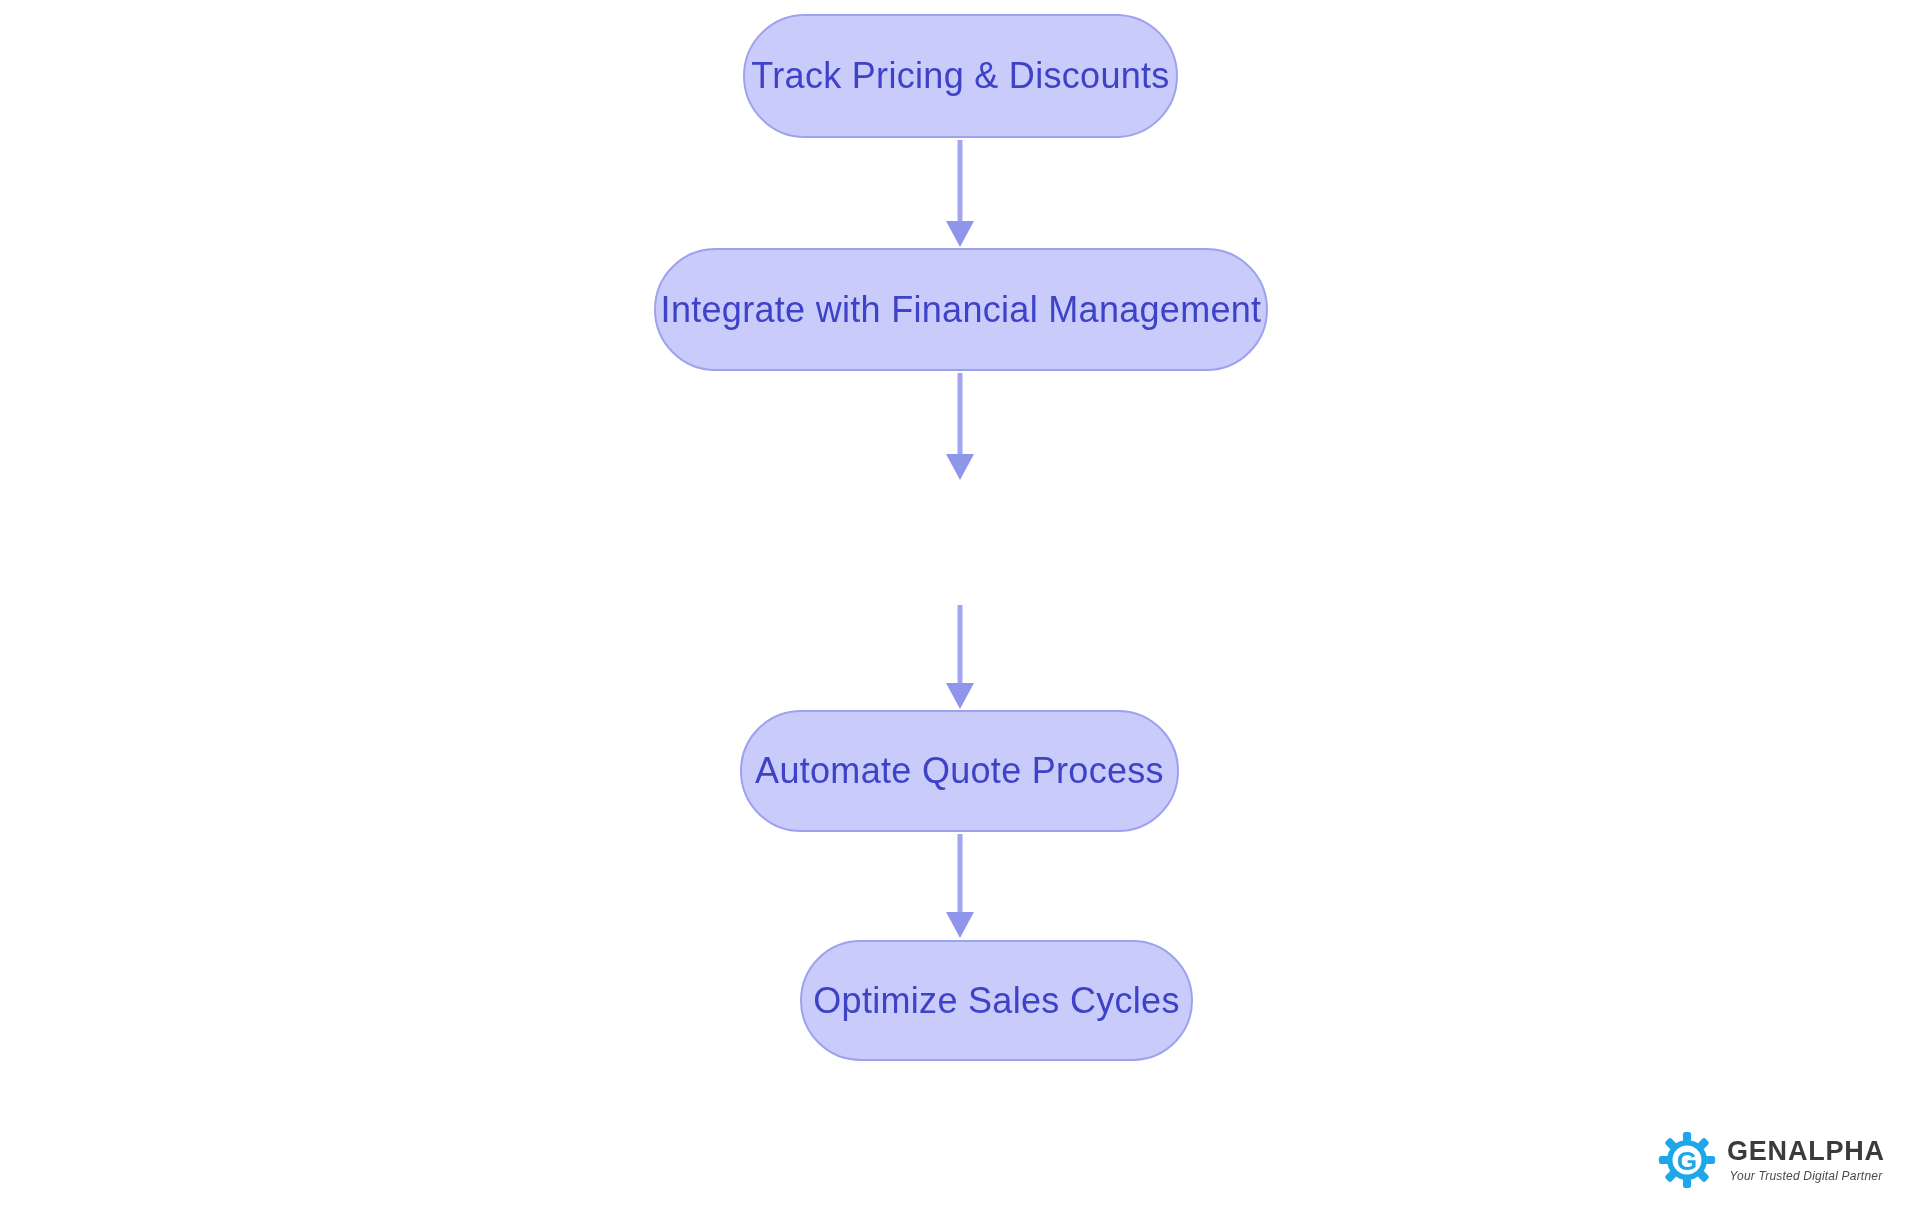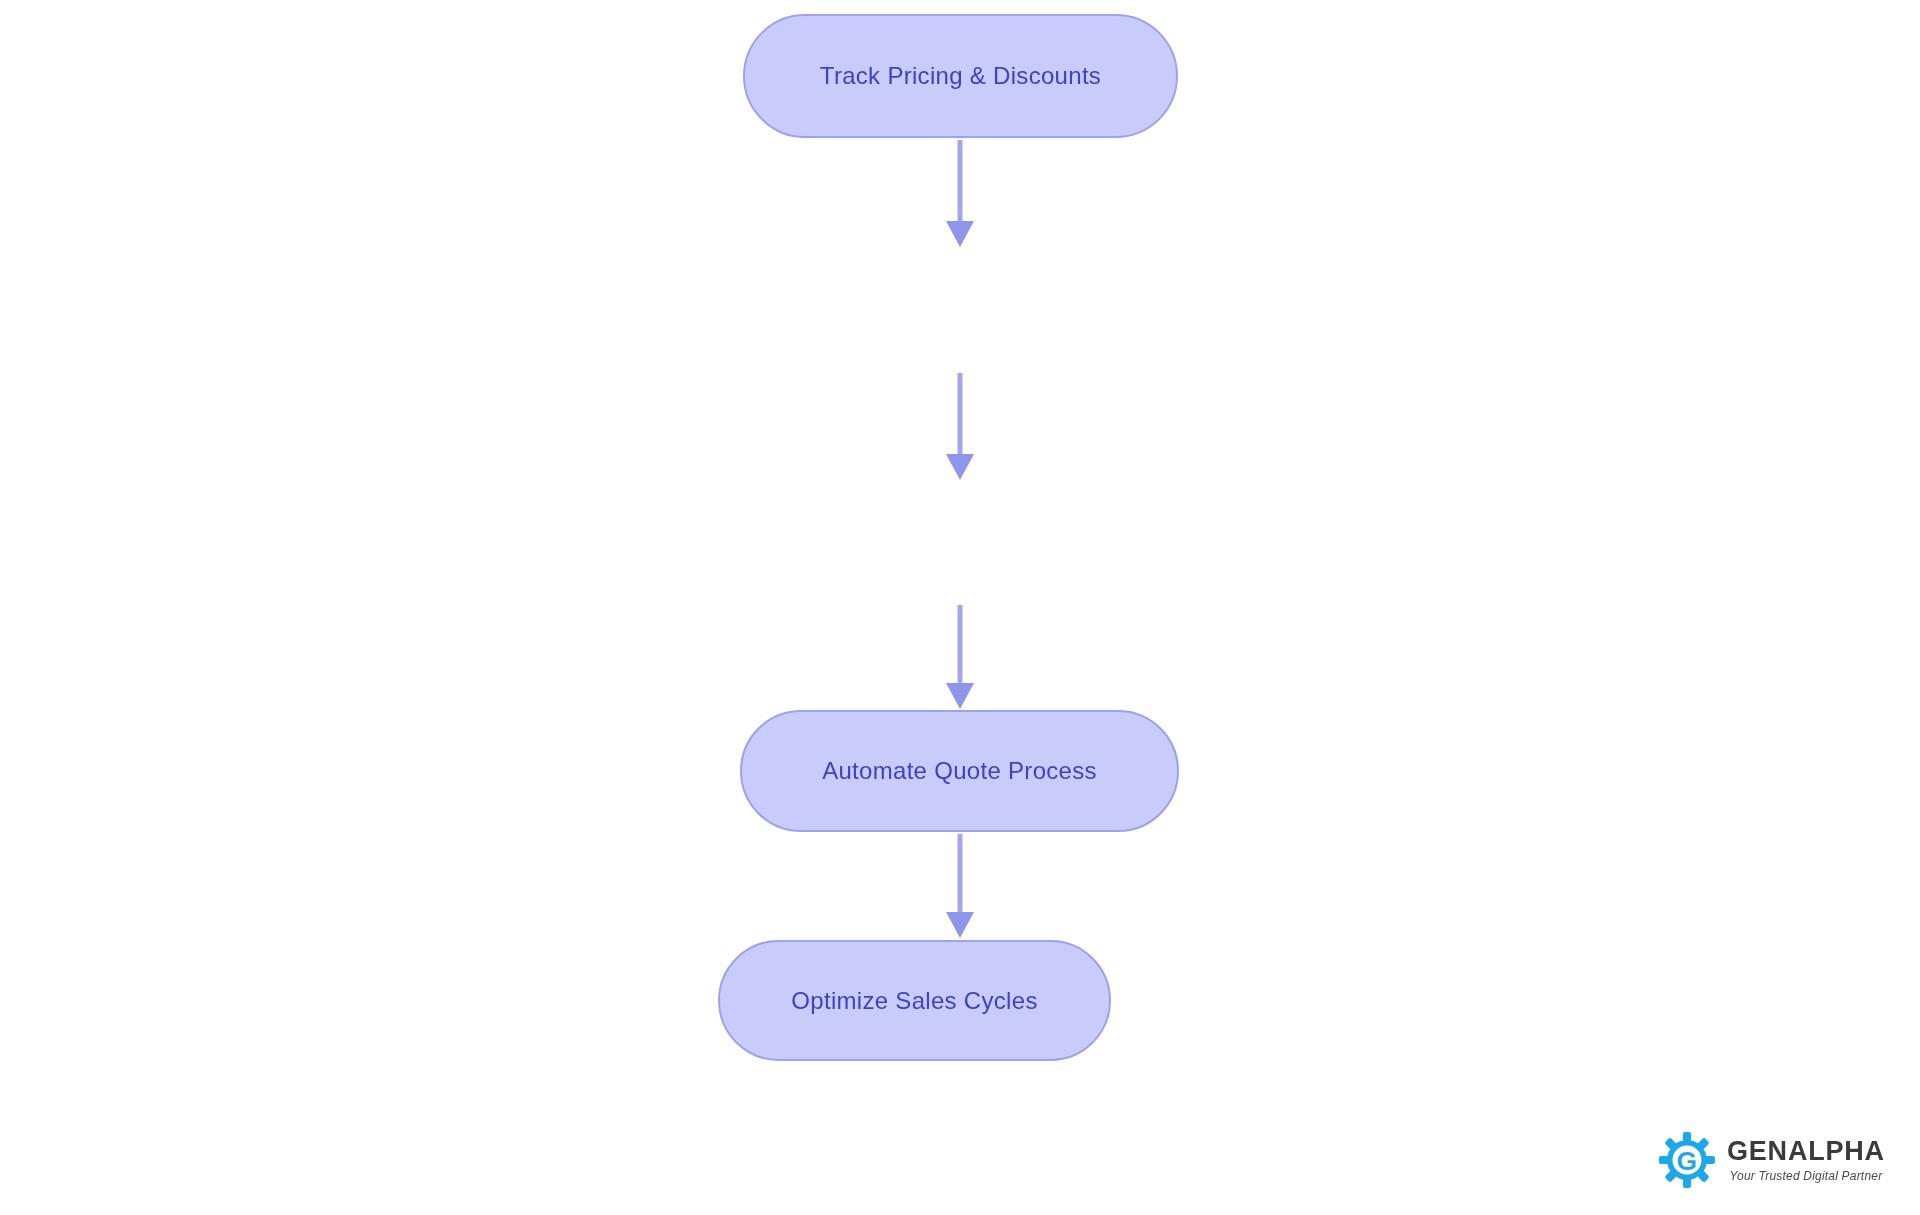--- a/index.html
+++ b/index.html
@@ -14,29 +14,29 @@
 
   .node {
     position: absolute;
     background: #c9cbfa;
     border: 2px solid #9da2ee;
     border-radius: 64px;
     display: flex;
     align-items: center;
     justify-content: center;
     color: #3d42c6;
-    font-size: 24px;
+    font-size: 36px;
     letter-spacing: 0.3px;
     text-align: center;
   }
   #node-1 { left: 743px; top: 14px;  width: 435px; height: 124px; }
   #node-2 { left: 654px; top: 248px; width: 614px; height: 123px; }
   #node-3 { left: 742px; top: 481px; width: 436px; height: 122px; }
   #node-4 { left: 740px; top: 710px; width: 439px; height: 122px; text-align: right; }
-  #node-5 { left: 718px; top: 940px; width: 393px; height: 121px; }
+  #node-5 { left: 800px; top: 940px; width: 393px; height: 121px; }
 
   svg.arrows { position: absolute; left: 0; top: 0; }
 
   .logo {
     position: absolute;
     left: 1658px;
     top: 1131px;
     display: flex;
     align-items: center;
     gap: 11px;
@@ -79,20 +79,23 @@
     <g>
       <line x1="960" y1="834" x2="960" y2="914" stroke="#a2a6f2" stroke-width="5"></line>
       <polygon points="946,912 974,912 960,938" fill="#9095ec"></polygon>
     </g>
   </svg>
 
   <div class="node" id="node-1">
     <span>Track Pricing &amp; Discounts</span>
   </div>
 
+  <div class="node" id="node-2">
+    <span>Integrate with Financial Management</span>
+  </div>
 
 
   <div class="node" id="node-4">
     <span>Automate Quote Process</span>
   </div>
 
   <div class="node" id="node-5">
     <span>Optimize Sales Cycles</span>
   </div>
 

